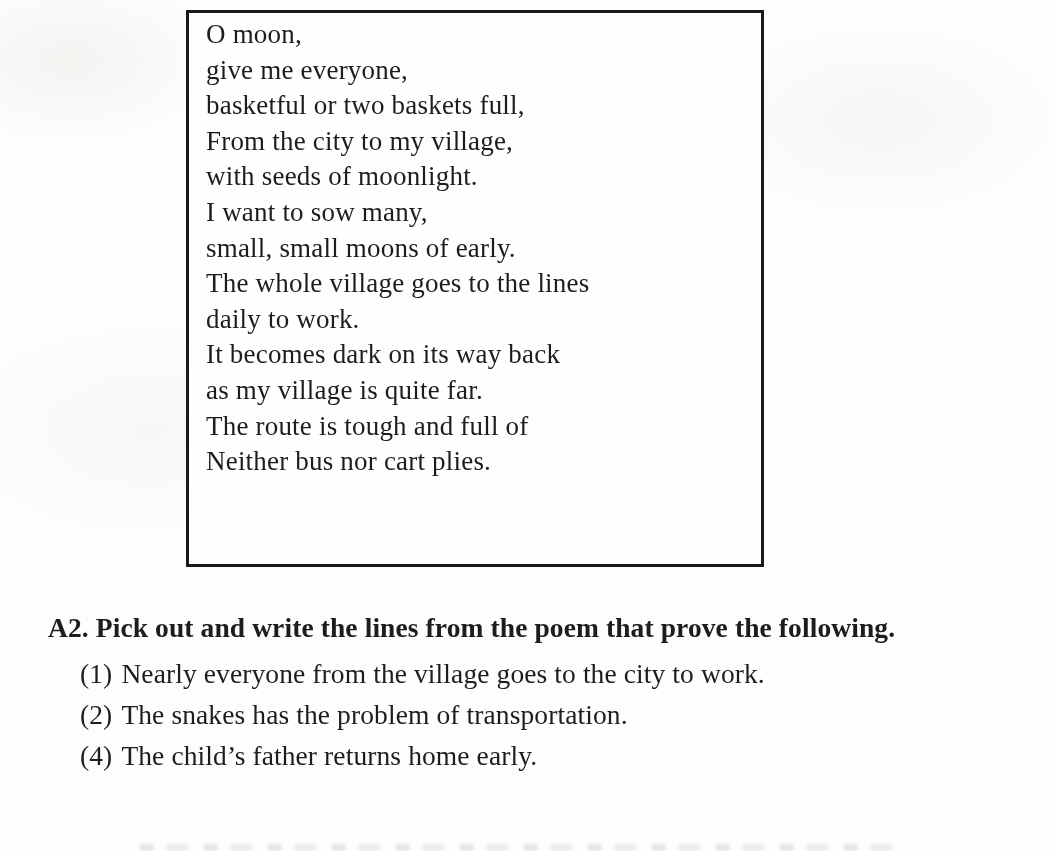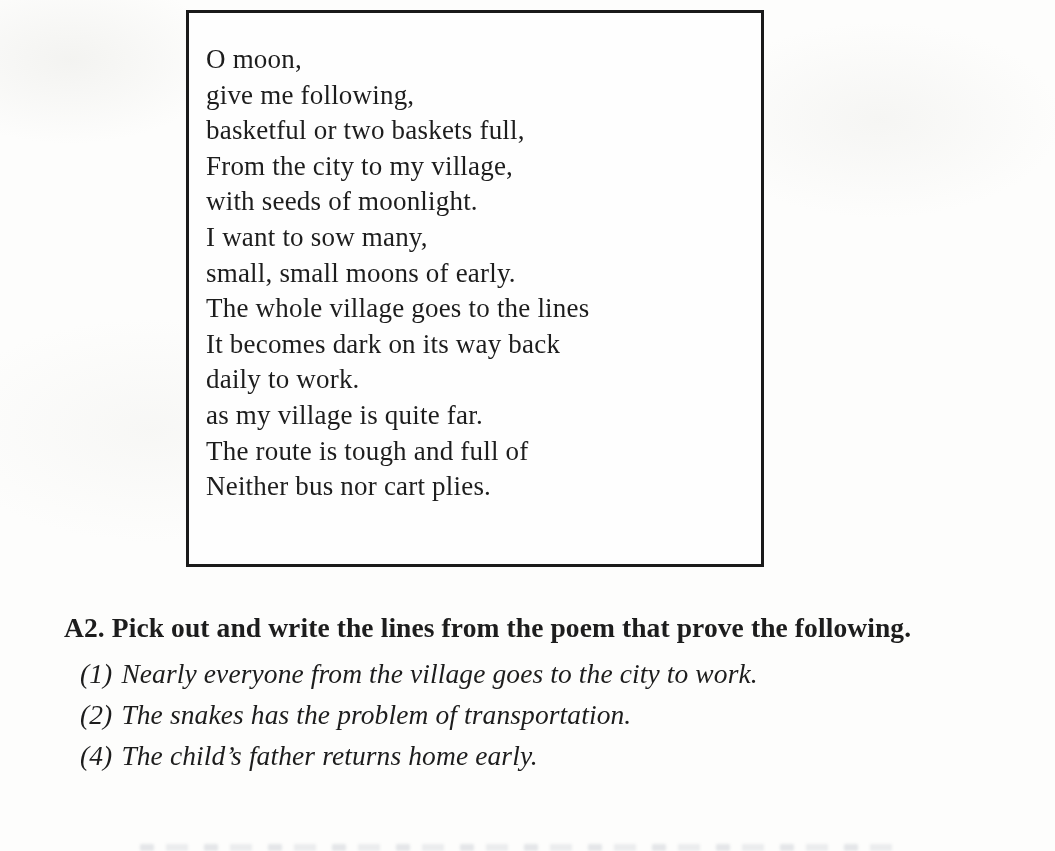--- a/index.html
+++ b/index.html
@@ -26,21 +26,21 @@
   }
 
   .poem-box {
     position: absolute;
     left: 186px;
     top: 10px;
     width: 578px;
     height: 557px;
     border: 3px solid #1a1a1a;
     background: #fefefe;
-    padding: 29px 16px 0 17px;
+    padding: 4px 16px 0 17px;
   }
 
   .poem-line {
     font-size: 27px;
     line-height: 35.6px;
     white-space: nowrap;
     letter-spacing: 0.2px;
   }
 
   .question-section {
@@ -49,27 +49,25 @@
     top: 611px;
     width: 980px;
   }
 
   .question-heading {
     font-size: 27.5px;
     font-weight: bold;
     line-height: 34px;
     white-space: nowrap;
     letter-spacing: 0.1px;
-    margin-left: 16px;
   }
 
   .question-items {
     margin-top: 8px;
     padding-left: 32px;
-    font-style: italic;
   }
 
   .question-item {
     font-size: 27.5px;
     line-height: 41px;
     white-space: nowrap;
     letter-spacing: 0.1px;
   }
 
   .item-number {
@@ -94,29 +92,29 @@
     opacity: 0.7;
   }
 </style>
 </head>
 <body>
 
 <div class="page">
 
   <div class="poem-box">
     <div class="poem-line">O moon,</div>
-    <div class="poem-line">give me following,</div>
+    <div class="poem-line">give me everyone,</div>
     <div class="poem-line">basketful or two baskets full,</div>
     <div class="poem-line">From the city to my village,</div>
     <div class="poem-line">with seeds of moonlight.</div>
     <div class="poem-line">I want to sow many,</div>
     <div class="poem-line">small, small moons of early.</div>
     <div class="poem-line">The whole village goes to the lines</div>
+    <div class="poem-line">daily to work.</div>
     <div class="poem-line">It becomes dark on its way back</div>
-    <div class="poem-line">daily to work.</div>
     <div class="poem-line">as my village is quite far.</div>
     <div class="poem-line">The route is tough and full of</div>
     <div class="poem-line">Neither bus nor cart plies.</div>
   </div>
 
   <div class="question-section">
     <div class="question-heading">A2. Pick out and write the lines from the poem that prove the following.</div>
     <div class="question-items">
       <div class="question-item">
         <span class="item-number">(1)</span><span>Nearly everyone from the village goes to the city to work.</span>

